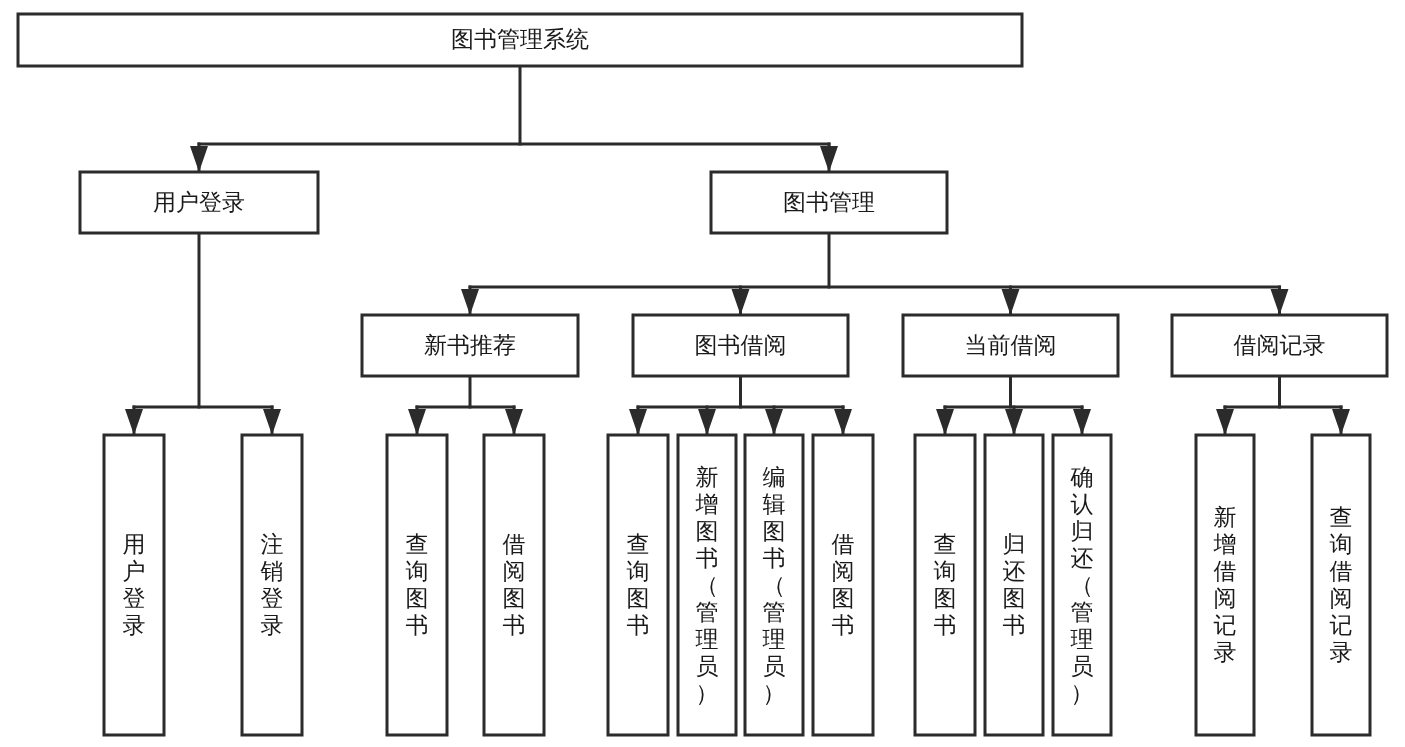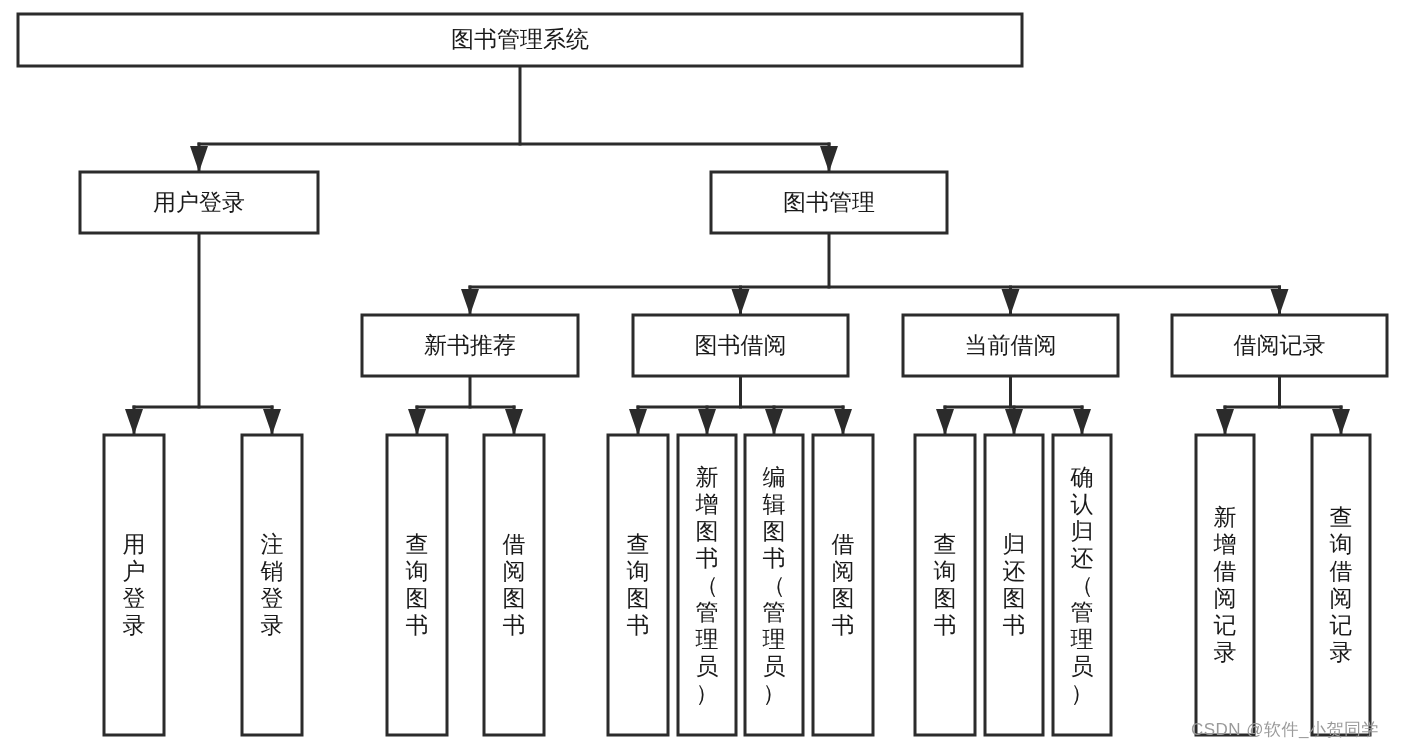--- a/index.html
+++ b/index.html
@@ -201,14 +201,13 @@
         <g>
           <rect x="1196" y="435" width="58" height="300" class="node-rect"></rect>
           <text x="1225" y="525" class="node-label-vertical"><tspan x="1225" dy="0">新</tspan><tspan x="1225" dy="27">增</tspan><tspan x="1225" dy="27">借</tspan><tspan x="1225" dy="27">阅</tspan><tspan x="1225" dy="27">记</tspan><tspan x="1225" dy="27">录</tspan></text>
         </g>
         <g>
           <rect x="1312" y="435" width="58" height="300" class="node-rect"></rect>
           <text x="1341" y="525" class="node-label-vertical"><tspan x="1341" dy="0">查</tspan><tspan x="1341" dy="27">询</tspan><tspan x="1341" dy="27">借</tspan><tspan x="1341" dy="27">阅</tspan><tspan x="1341" dy="27">记</tspan><tspan x="1341" dy="27">录</tspan></text>
         </g>
       </g>
   </svg>
-  <div class="watermark">CSDN @软件_小贺同学</div>
 </div>
 
 </body></html>

